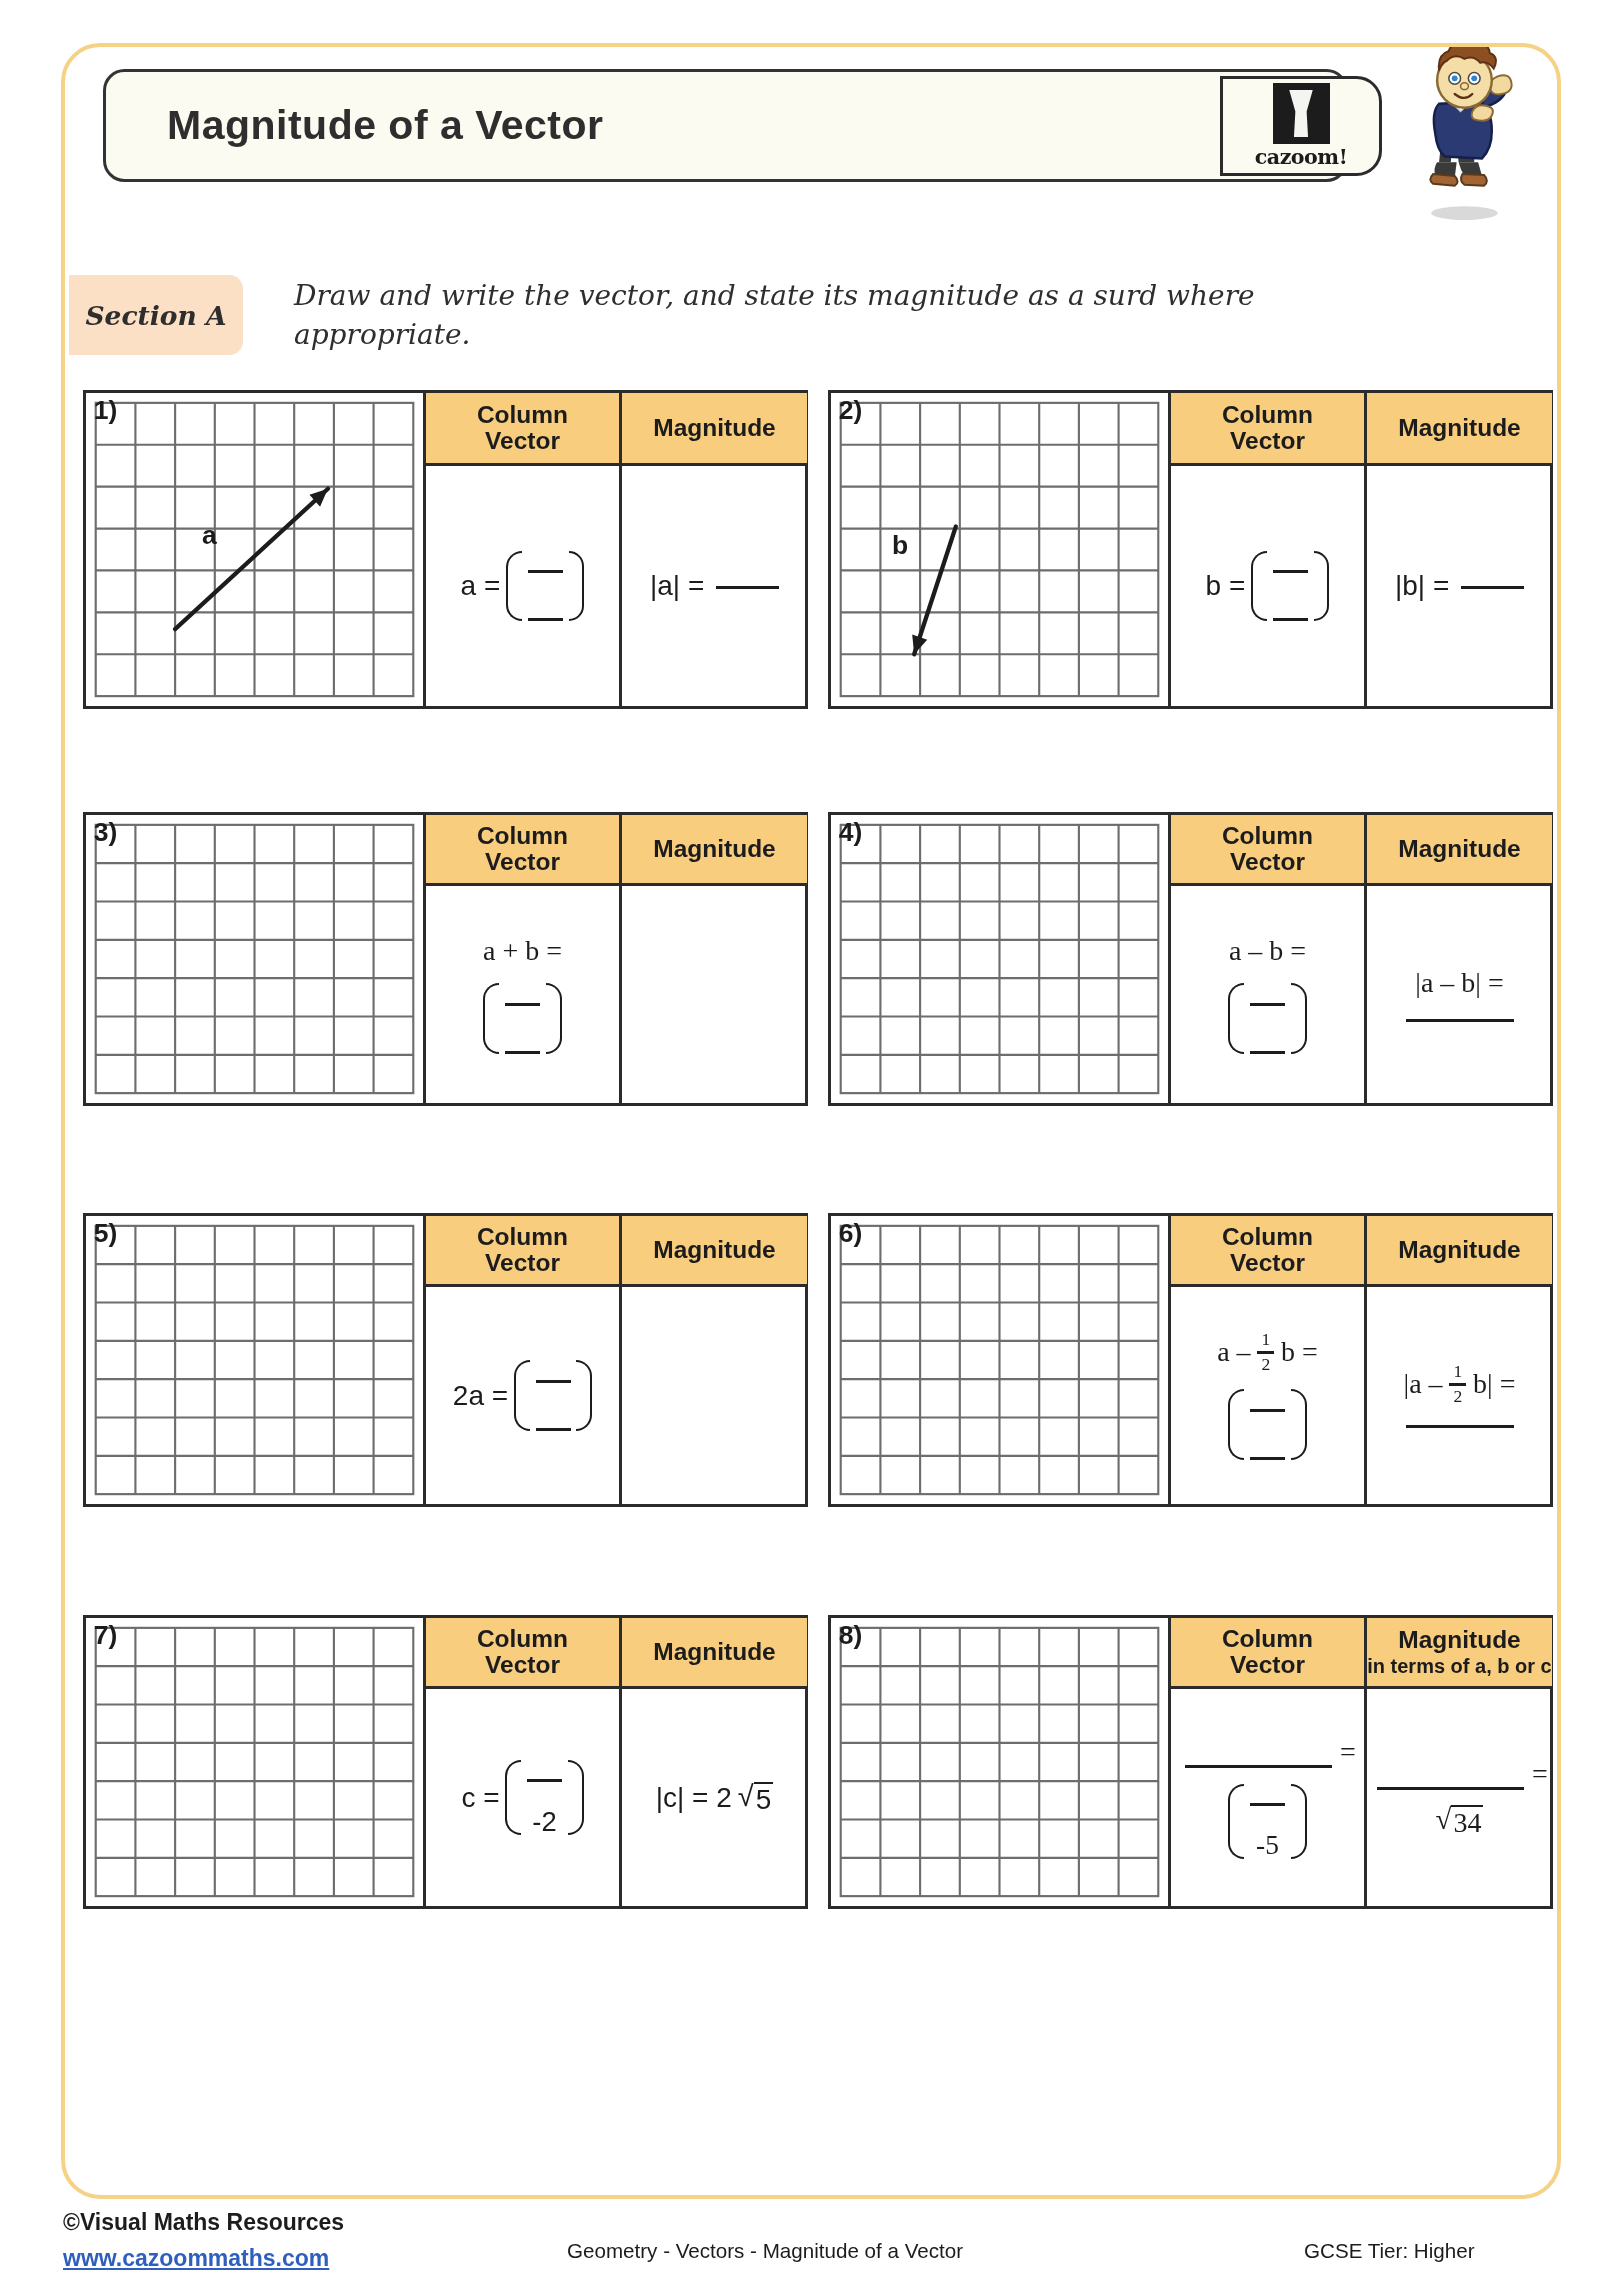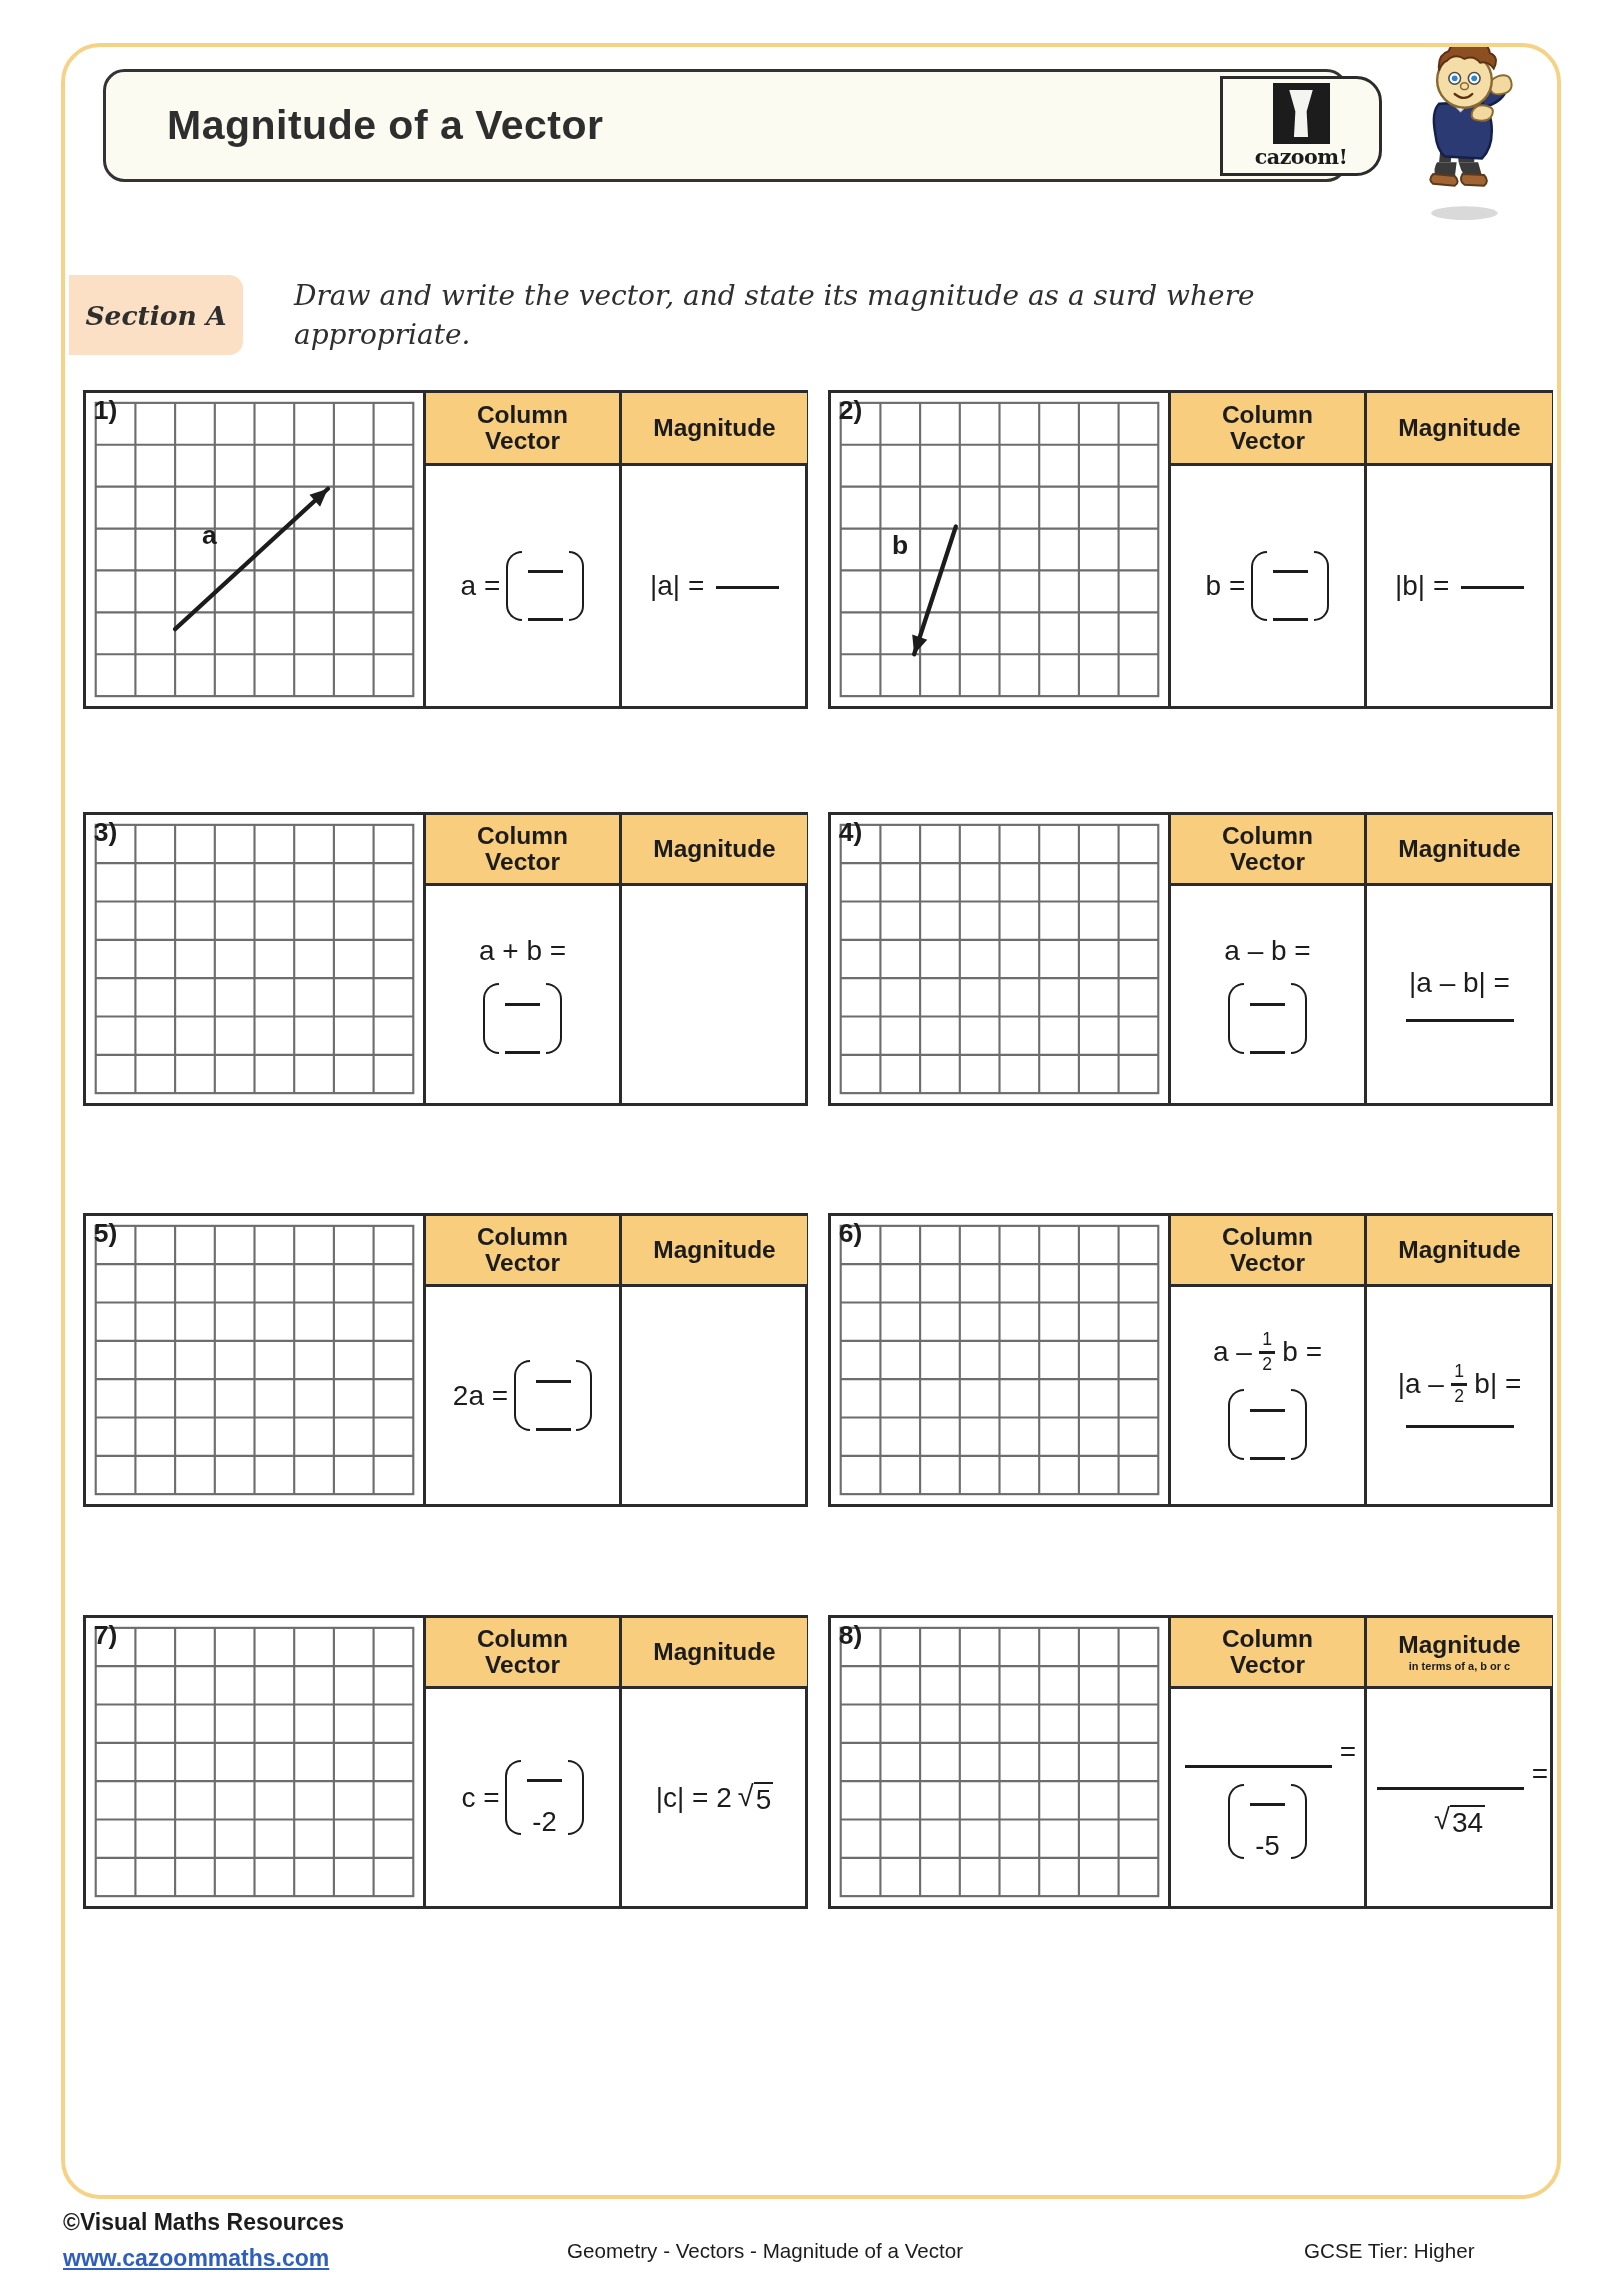--- a/index.html
+++ b/index.html
@@ -81,26 +81,26 @@
   .col.cv{width:196px;flex:0 0 196px;border-right:3.9px solid #2b2b2b;}
   .col.mg{width:185px;flex:0 0 185px;}
   .chead{
     background:#f8cd7e;border-bottom:3.9px solid #2b2b2b;
     display:flex;flex-direction:column;align-items:center;justify-content:center;
     font-size:24.5px;font-weight:bold;color:#1c1c1c;box-sizing:border-box;
     text-align:center;line-height:1.08;flex:0 0 auto;
   }
   .q.row1 .chead{height:73px;}
   .q.rowN .chead{height:71px;}
-  .chead .sub{font-size:11px;font-weight:bold;line-height:1.1;margin-top:2px;}
+  .chead .sub{font-size:20px;font-weight:bold;line-height:1.1;margin-top:2px;}
   .cbody{
     flex:1 1 auto;display:flex;align-items:center;justify-content:center;
     font-size:28px;color:#1c1c1c;box-sizing:border-box;padding:3.9px;
   }
-  .cbody.stack{flex-direction:column;justify-content:center;gap:15.7px;}
+  .cbody.stack{flex-direction:column;justify-content:center;gap:15.7px;font-family:Liberation Serif, serif;}
 
   
   .mrow{display:flex;align-items:center;justify-content:center;gap:5.9px;}
   .paren{
     display:inline-flex;flex-direction:column;align-items:center;
     justify-content:center;position:relative;padding:0 21.6px;
   }
   .paren::before,.paren::after{
     content:"";position:absolute;top:0;width:15.7px;height:100%;
     border:2.9px solid #1c1c1c;box-sizing:border-box;

